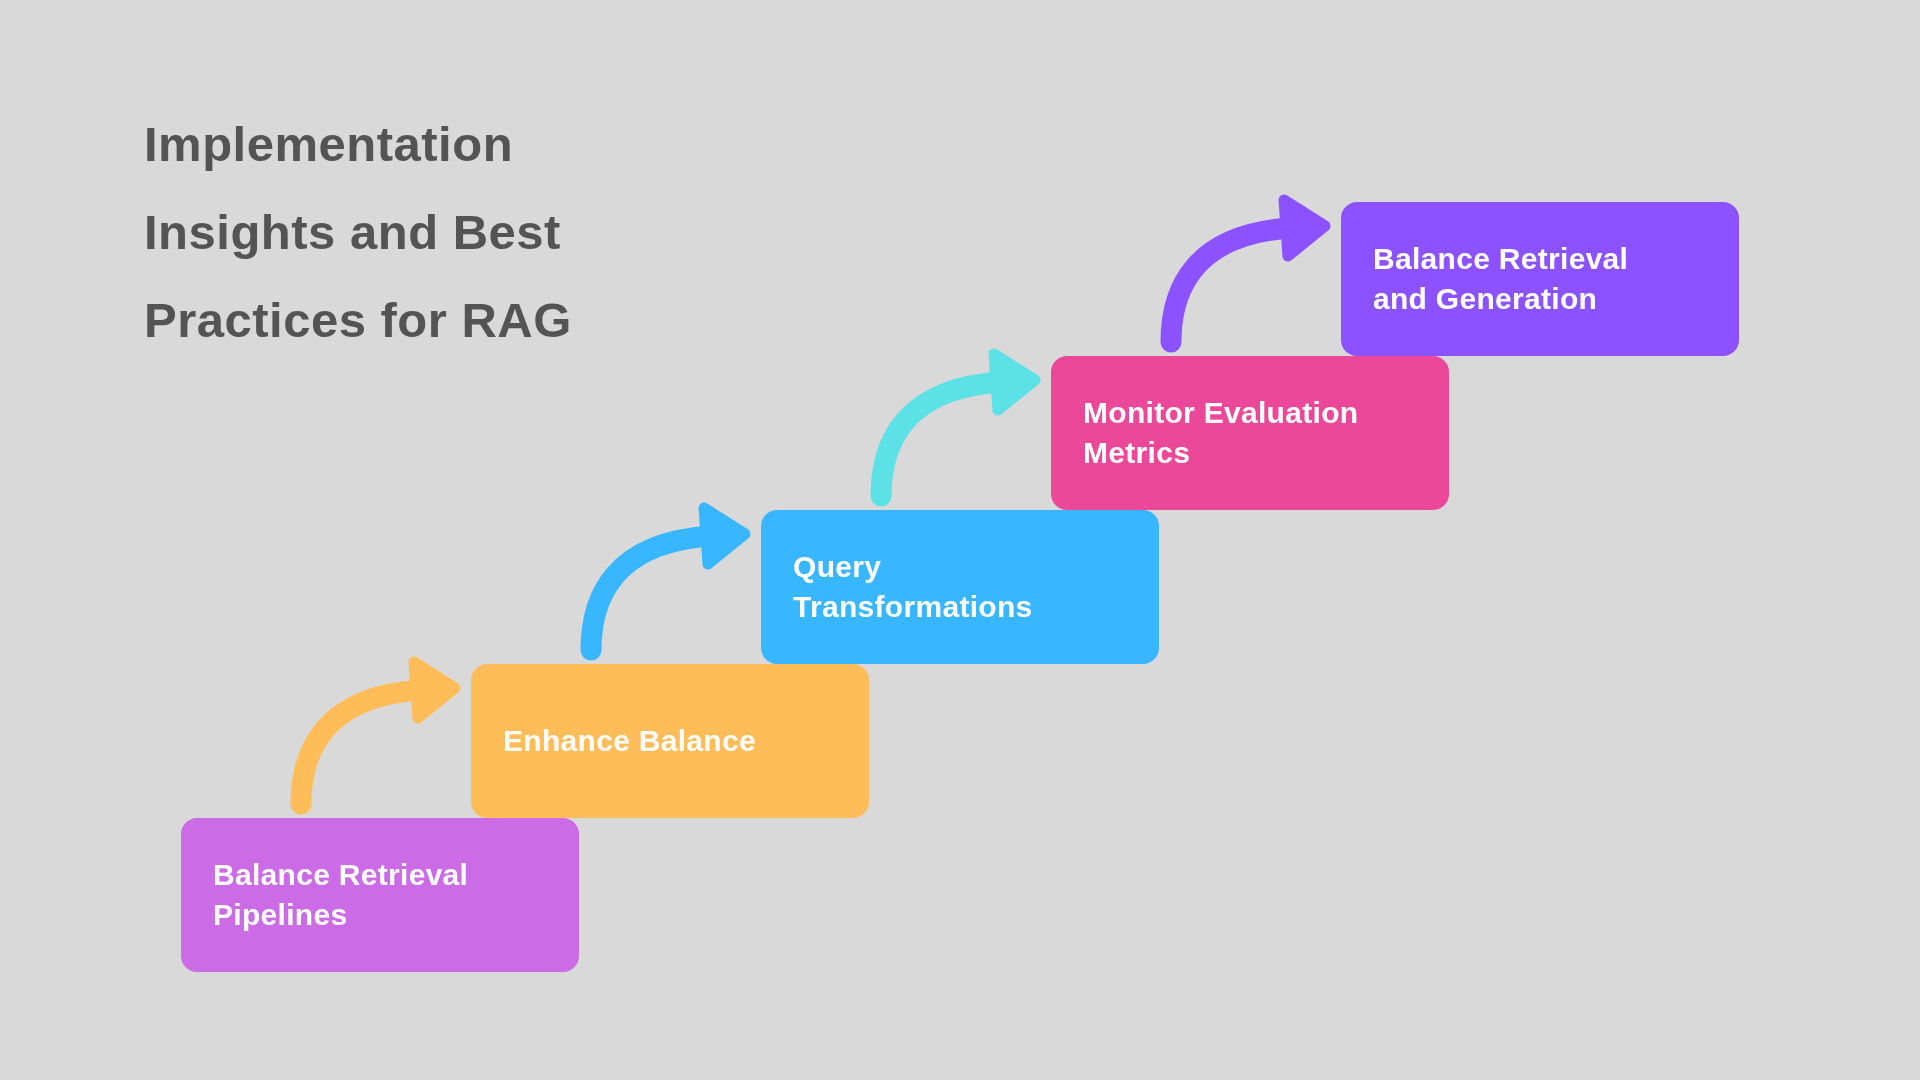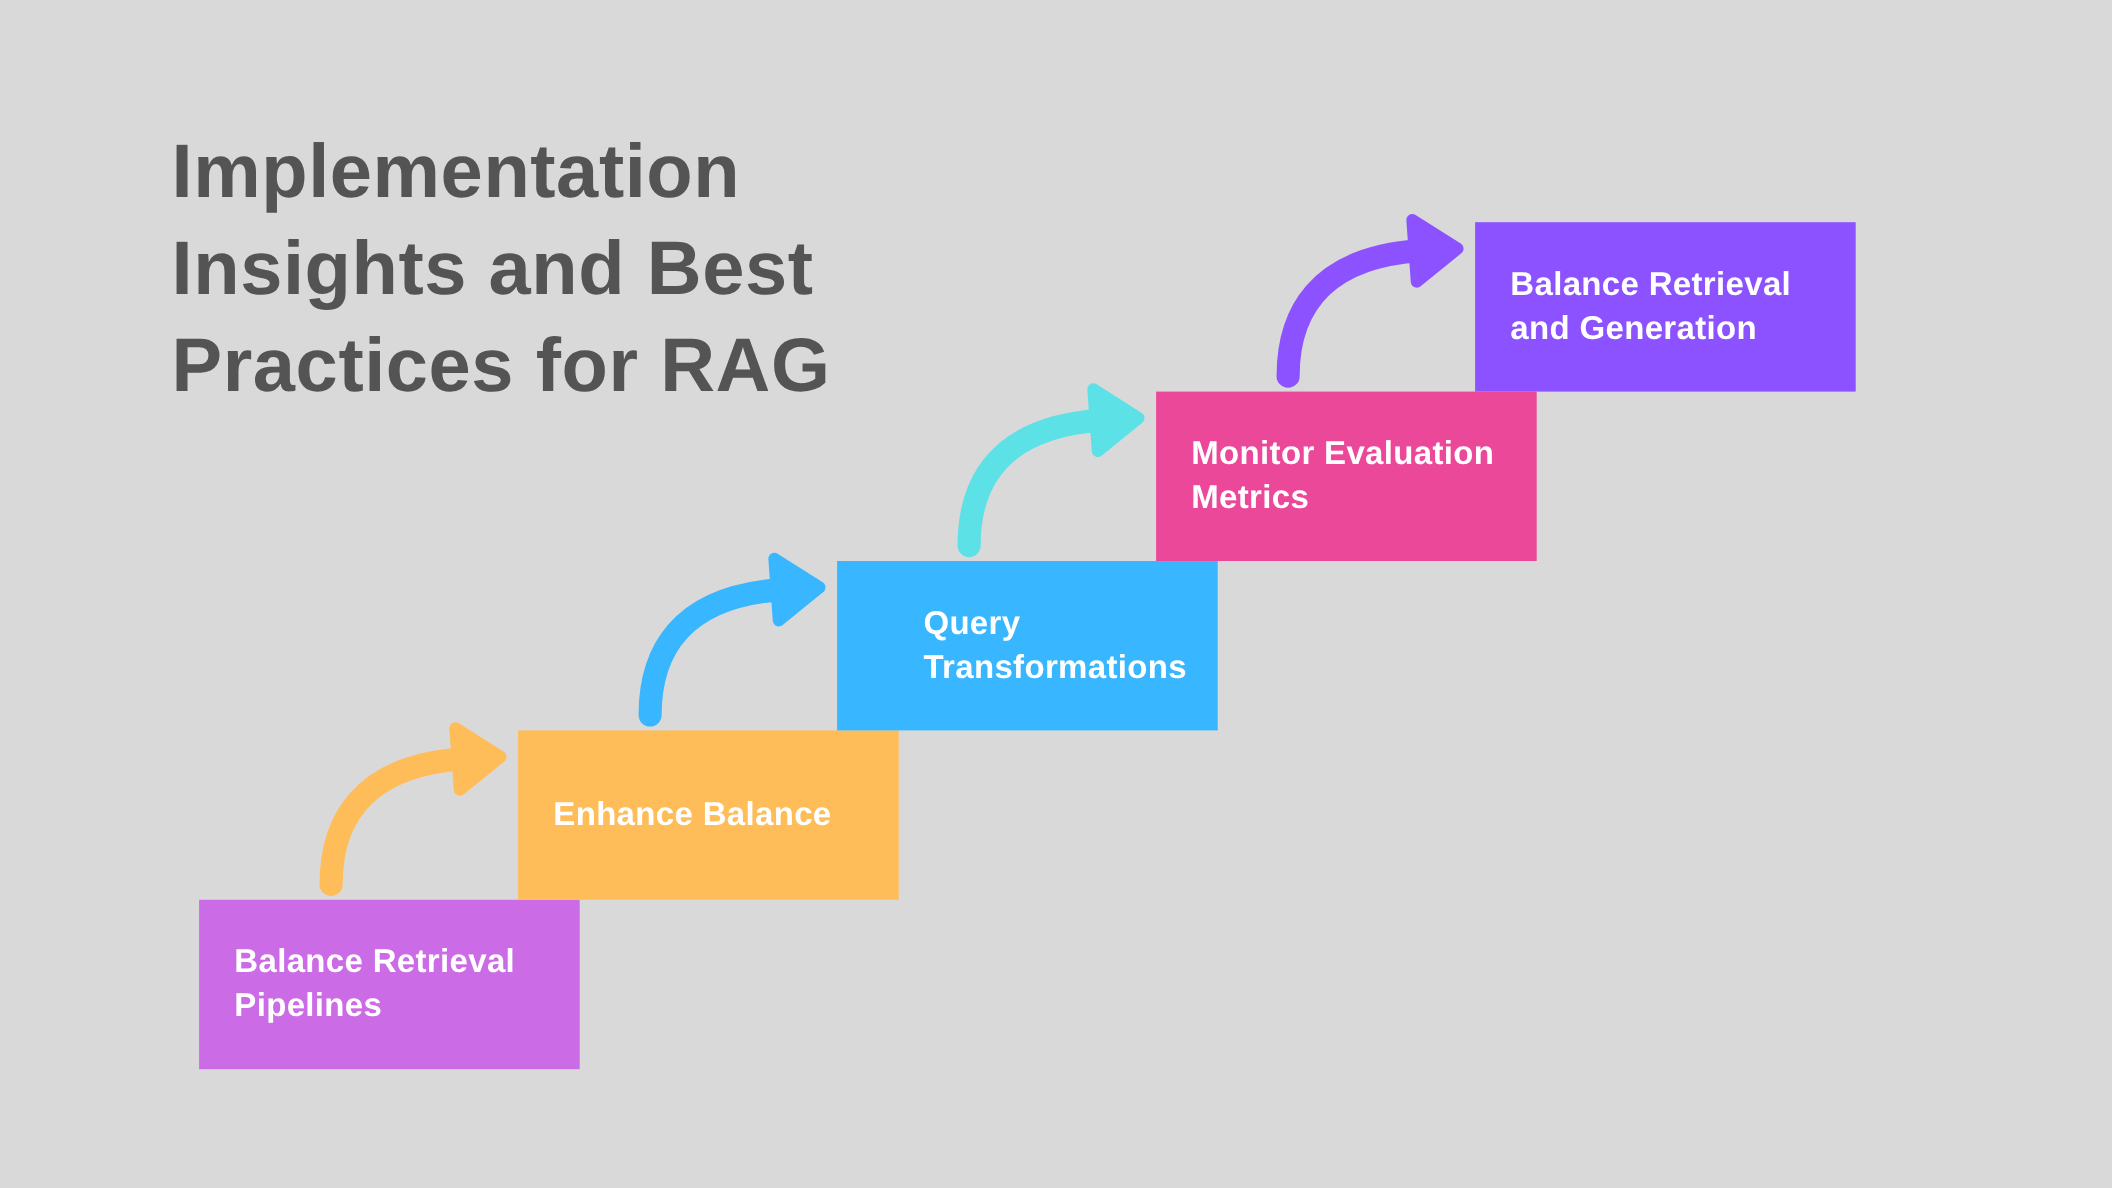--- a/index.html
+++ b/index.html
@@ -11,35 +11,36 @@
     position: relative;
     width: 1920px;
     height: 1080px;
     overflow: hidden;
     font-family: "Liberation Sans", sans-serif;
   }
   .title {
     position: absolute;
     left: 144px;
     top: 100px;
-    margin: 12px;
+    margin: 0;
     font-weight: 700;
-    font-size: 69px;
+    font-size: 49px;
     line-height: 88px;
     letter-spacing: 0.5px;
     white-space: pre-line;
   }
   .step {
     position: absolute;
-    width: 346px;
+    width: 398px;
     height: 154px;
     display: flex;
     align-items: center;
     box-sizing: border-box;
     padding: 0 28px 0 32px;
+    border-radius: 16px;
   }
   .step-label {
     font-weight: 700;
     font-size: 30px;
     line-height: 40px;
     white-space: pre-line;
     letter-spacing: 0.3px;
   }
   .step-1 { left: 181px;  top: 818px; }
   .step-2 { left: 471px;  top: 664px; }
@@ -78,21 +79,21 @@
 
   <div class="step step-2" style="background-color: rgb(255, 189, 89);">
     <span class="step-label" style="color: rgb(255, 255, 255);">Enhance Balance</span>
   </div>
 
   <svg class="arrow arrow-2" viewBox="0 0 190 170" style="color: rgb(56, 182, 255);">
     <path d="M25 155 C 25 100, 50 47, 145 41" fill="none" stroke="currentColor" stroke-width="21" stroke-linecap="round"></path>
     <path d="M138 13 L179 39 L142 69 Z" fill="currentColor" stroke="currentColor" stroke-width="11" stroke-linejoin="round"></path>
   </svg>
 
-  <div class="step step-3" style="background-color: rgb(56, 182, 255); justify-content: flex-end;">
+  <div class="step step-3" style="background-color: rgb(56, 182, 255);">
     <span class="step-label" style="color: rgb(255, 255, 255);">Query
 Transformations</span>
   </div>
 
   <svg class="arrow arrow-3" viewBox="0 0 190 170" style="color: rgb(92, 225, 230);">
     <path d="M25 155 C 25 100, 50 47, 145 41" fill="none" stroke="currentColor" stroke-width="21" stroke-linecap="round"></path>
     <path d="M138 13 L179 39 L142 69 Z" fill="currentColor" stroke="currentColor" stroke-width="11" stroke-linejoin="round"></path>
   </svg>
 
   <div class="step step-4" style="background-color: #ec4899;">

